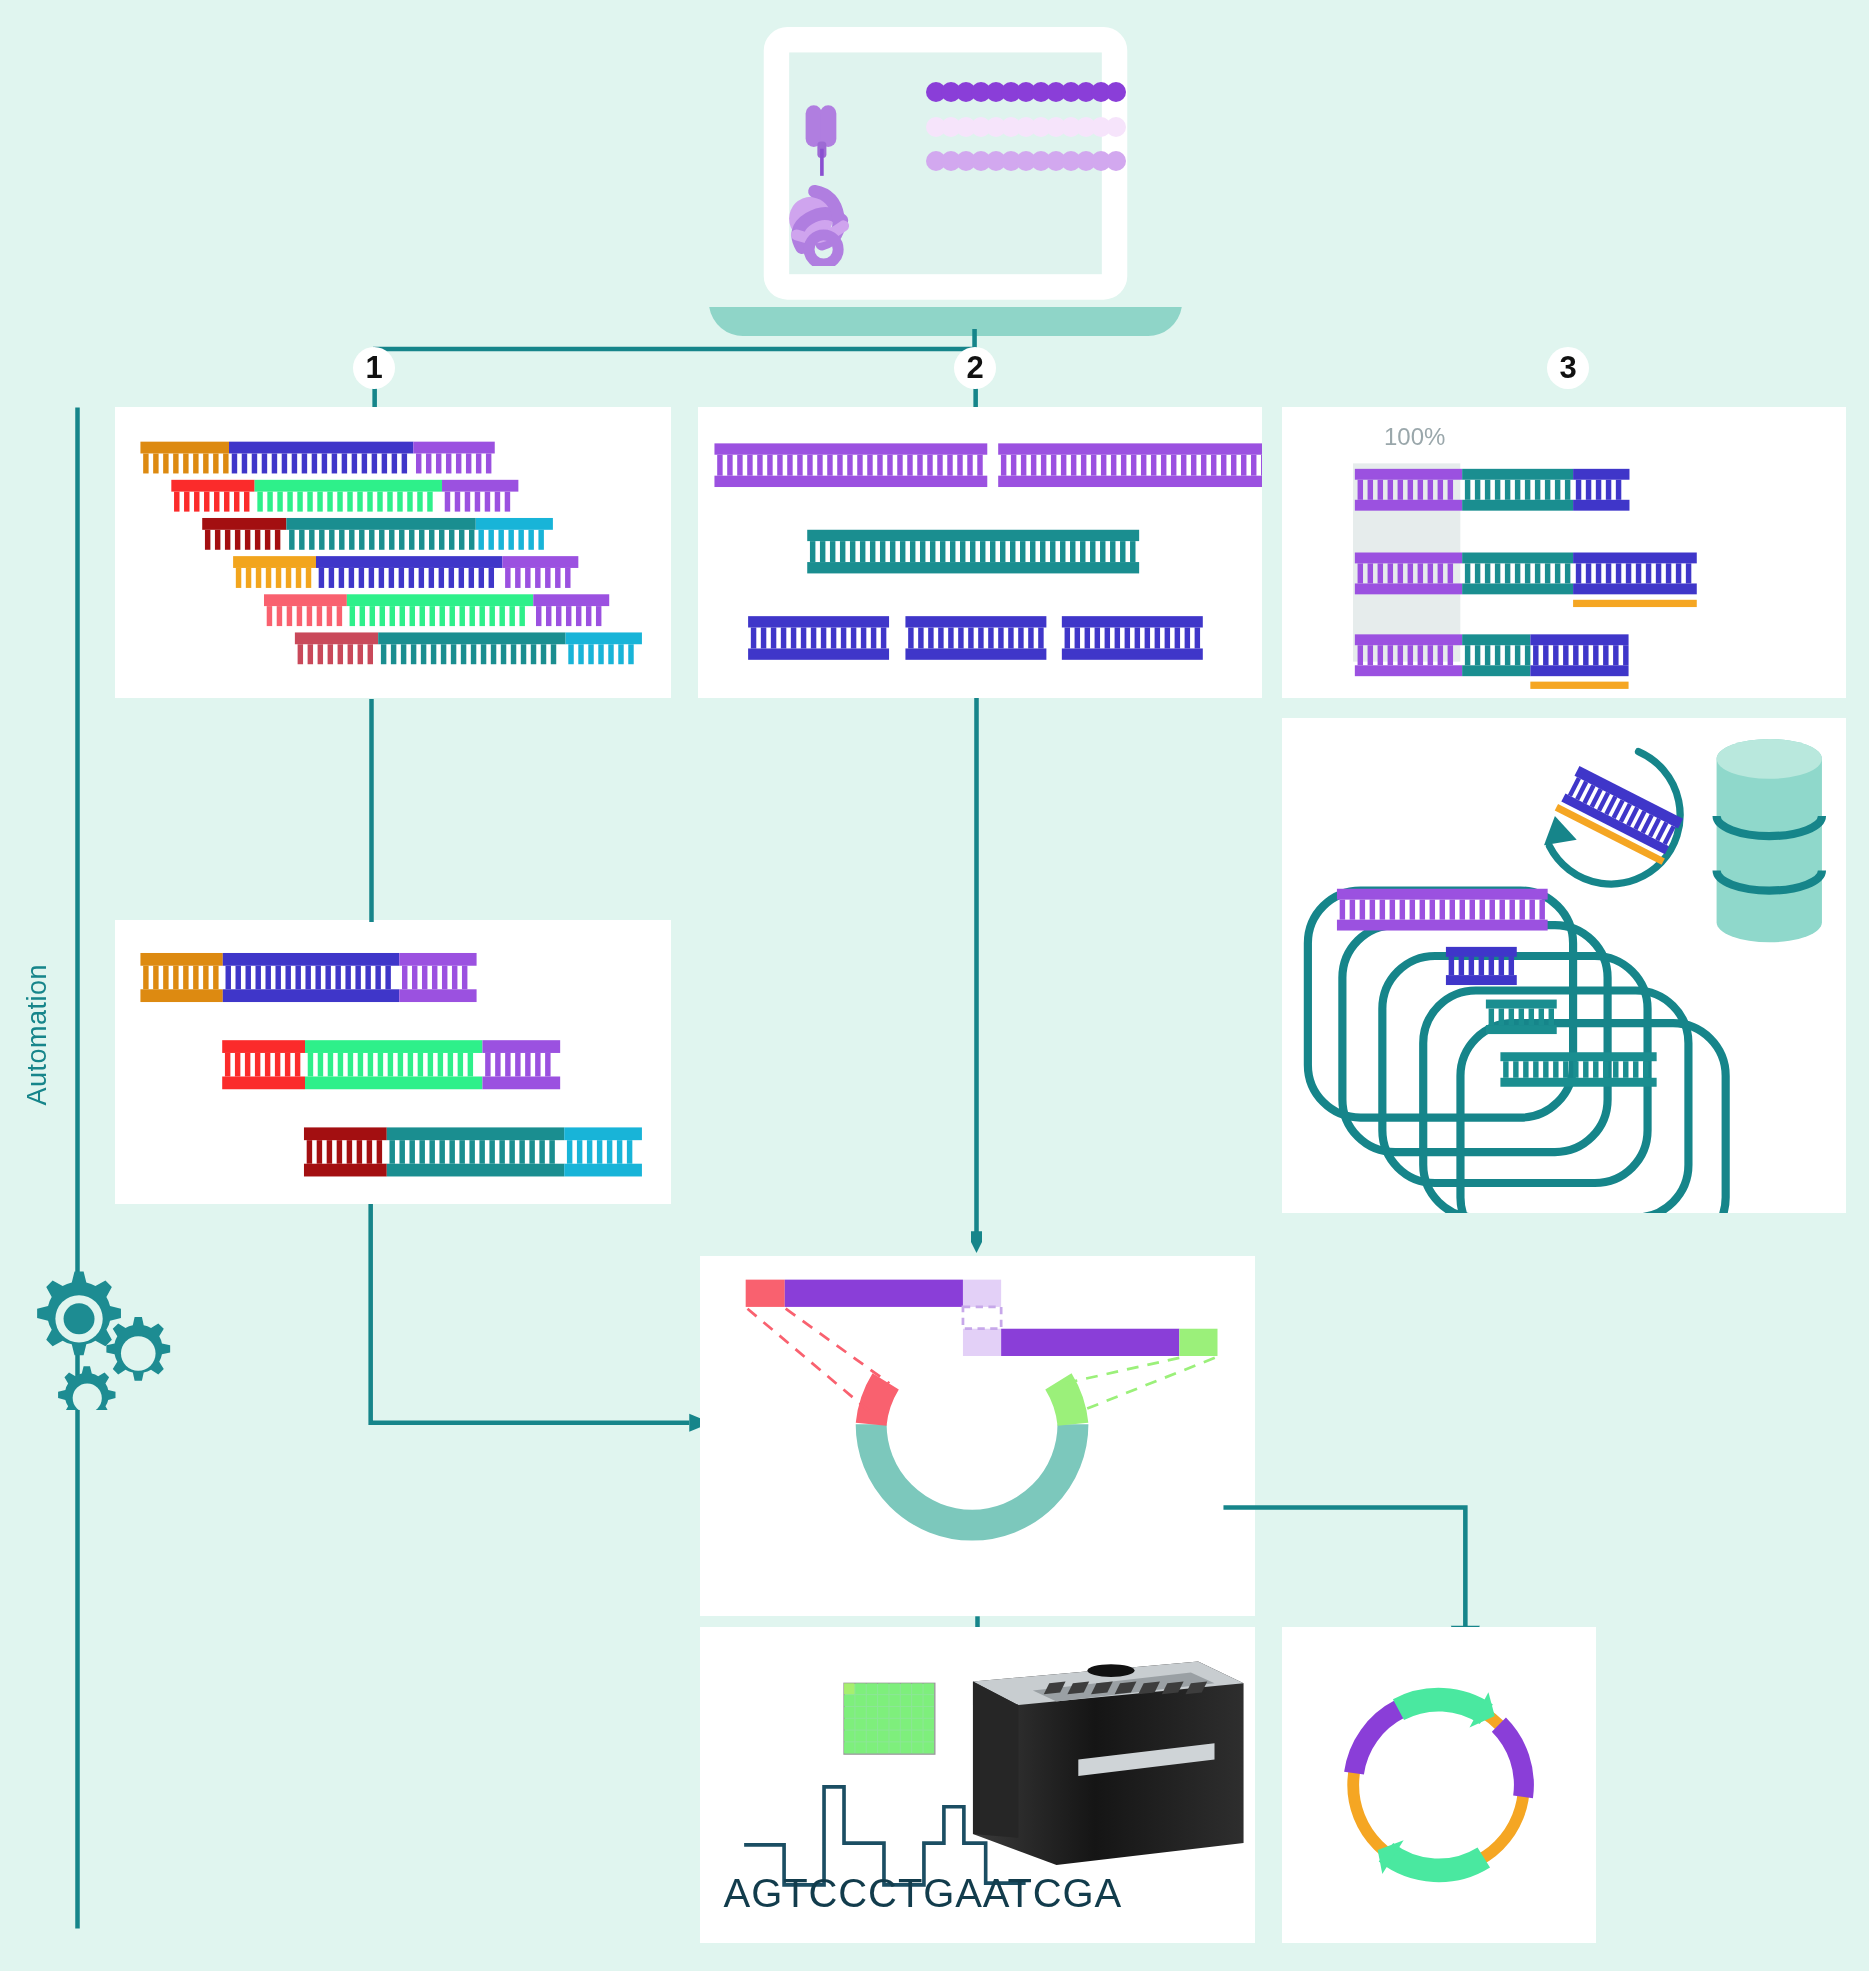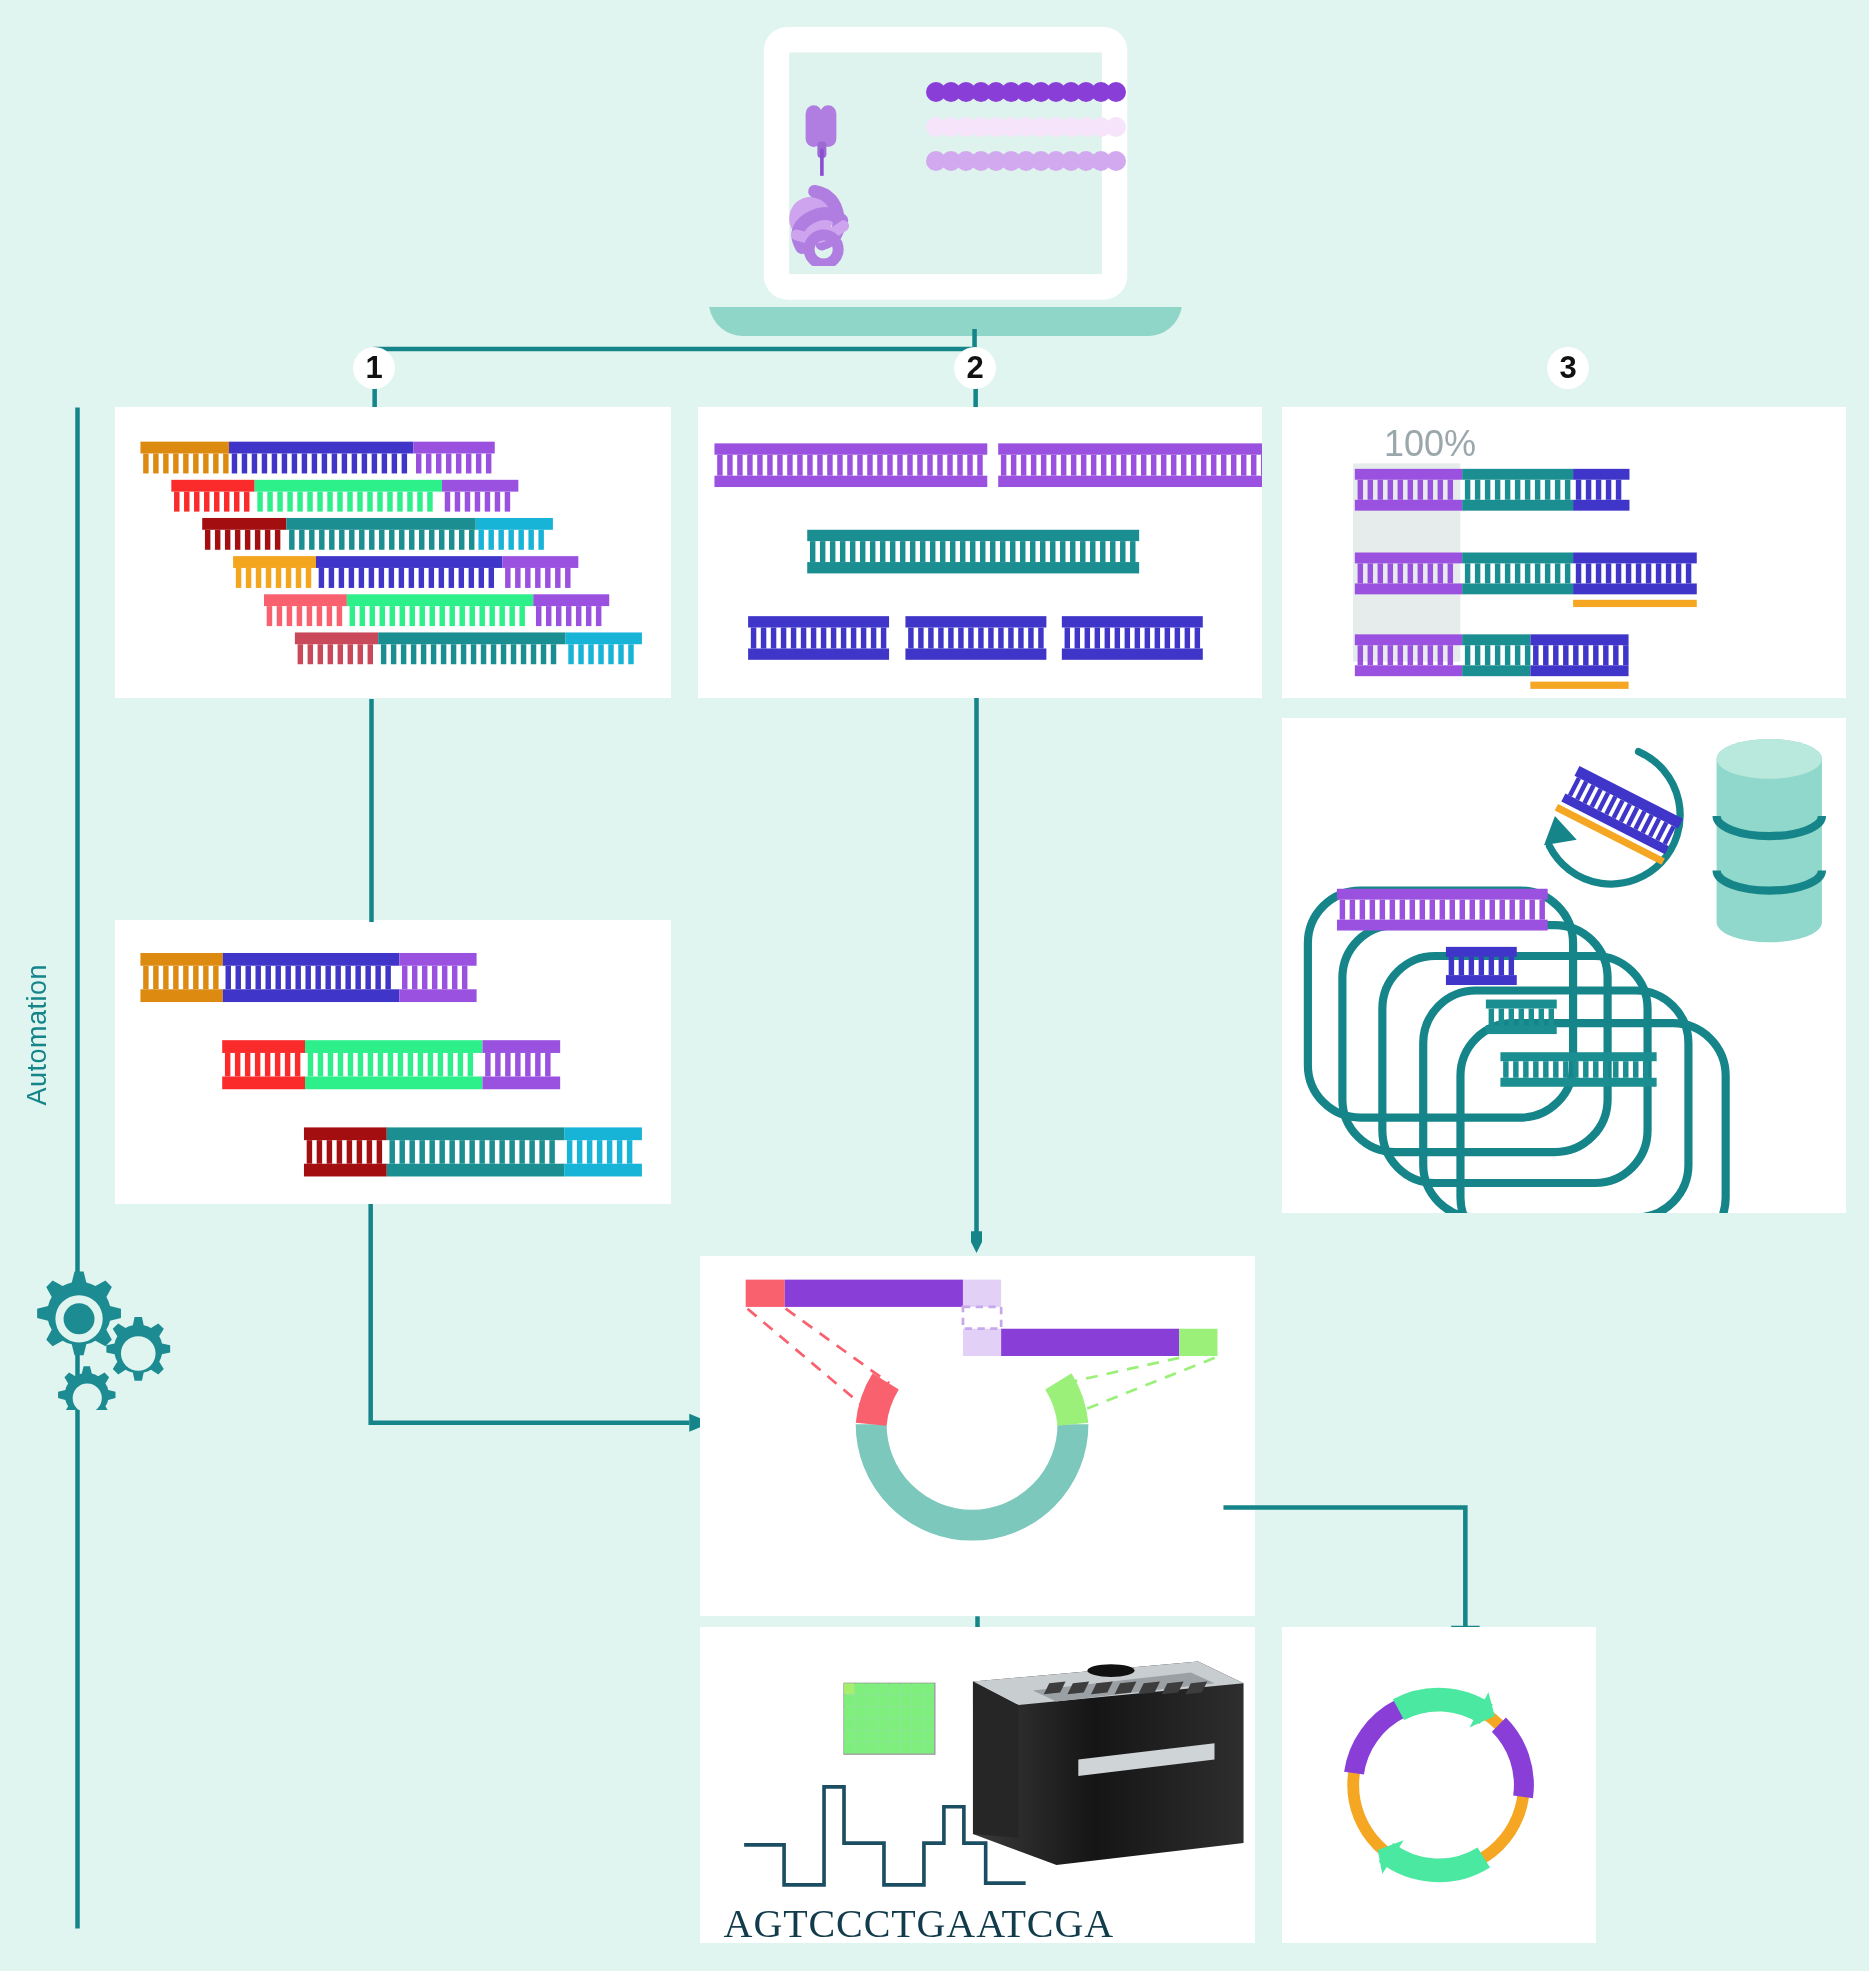--- a/index.html
+++ b/index.html
@@ -18,26 +18,25 @@
     display:flex;align-items:center;justify-content:center;
     font-family:"Liberation Sans", sans-serif;z-index:6;
   }
   .automation-label{
     position:absolute;
     font-size:27px;color:#16858a;
     writing-mode:vertical-rl;transform:rotate(180deg);
     letter-spacing:0.5px;white-space:nowrap;
   }
   .pct-label{
-    position:absolute;font-size:36px;color:#9aa7ab;font-weight:400;
+    position:absolute;font-size:24px;color:#9aa7ab;font-weight:400;
   }
   .seq-text{
     position:absolute;font-size:40px;color:#123c4c;letter-spacing:0.9px;
-    font-family:Liberation Serif, serif;
-    margin-top:29px;
+    font-family:Liberation Sans, sans-serif;
   }
 </style>
 </head>
 <body>
 
 <svg class="abs" style="left:73px;top:400px;" width="9" height="1536" viewBox="0 0 10 1690">
   <line x1="5" y1="0" x2="5" y2="1690" stroke="#16858a" stroke-width="5"></line>
 </svg>
 
 <div class="automation-label" style="left:22px;top:964px;">Automation</div>

